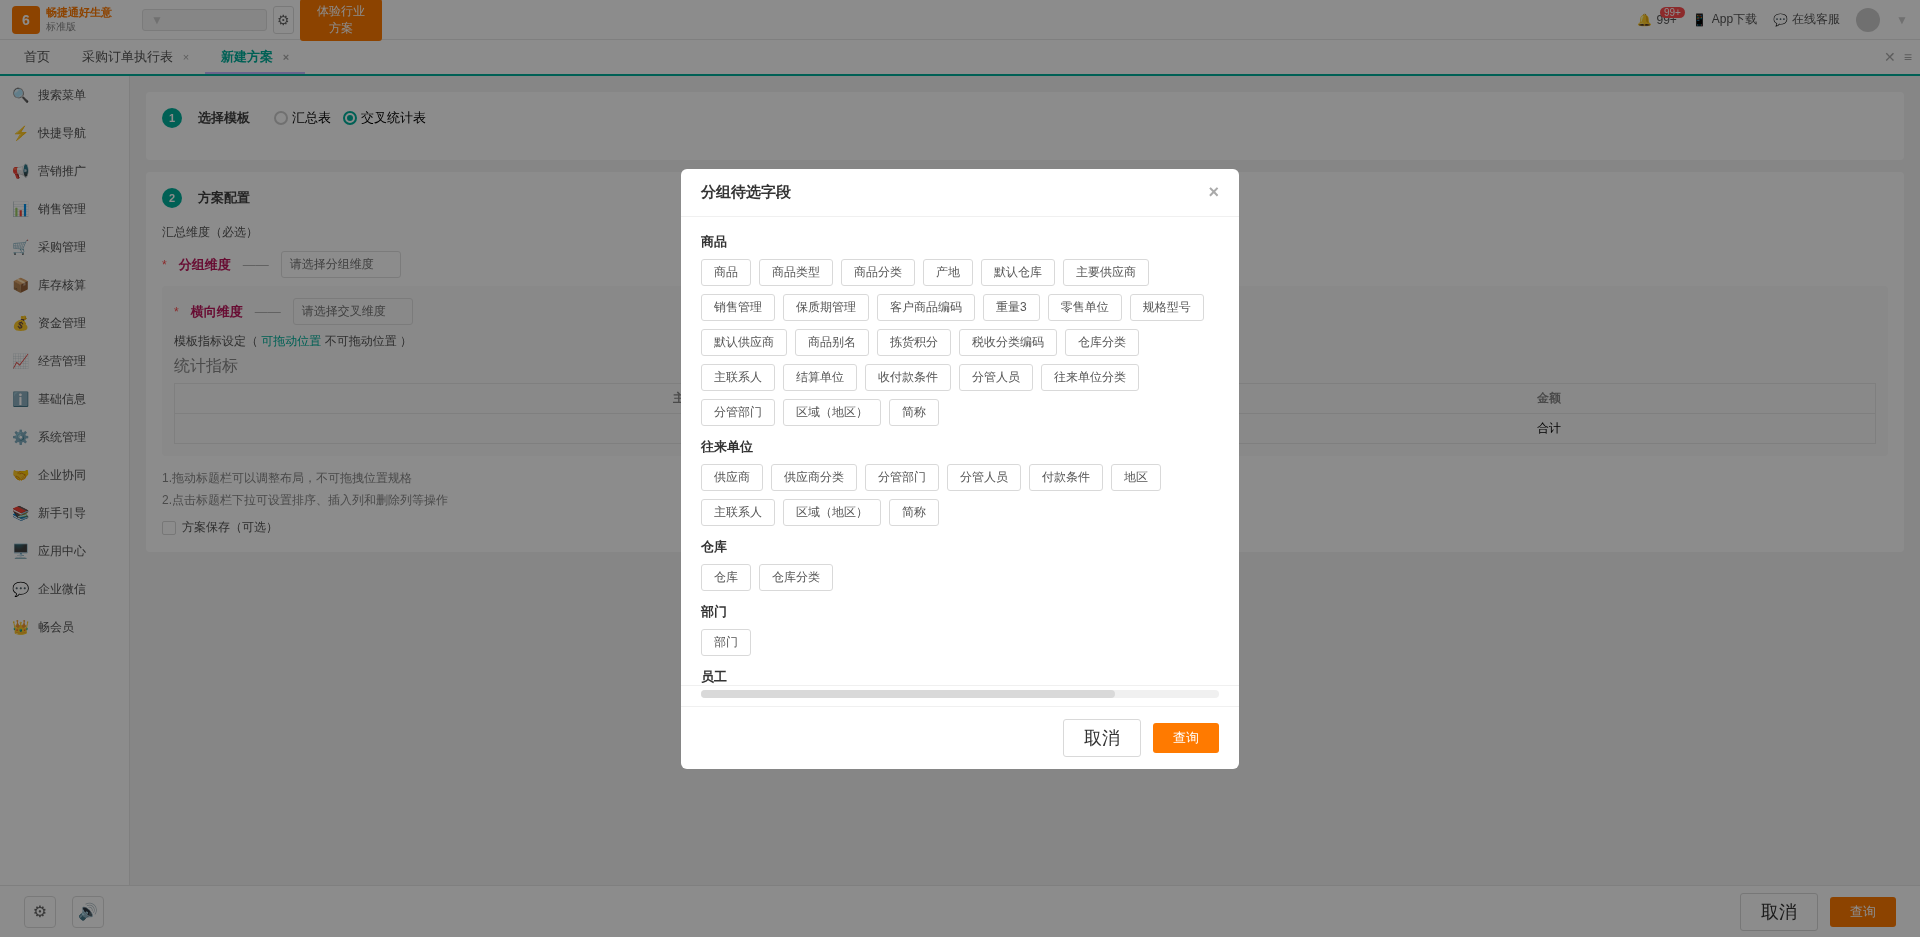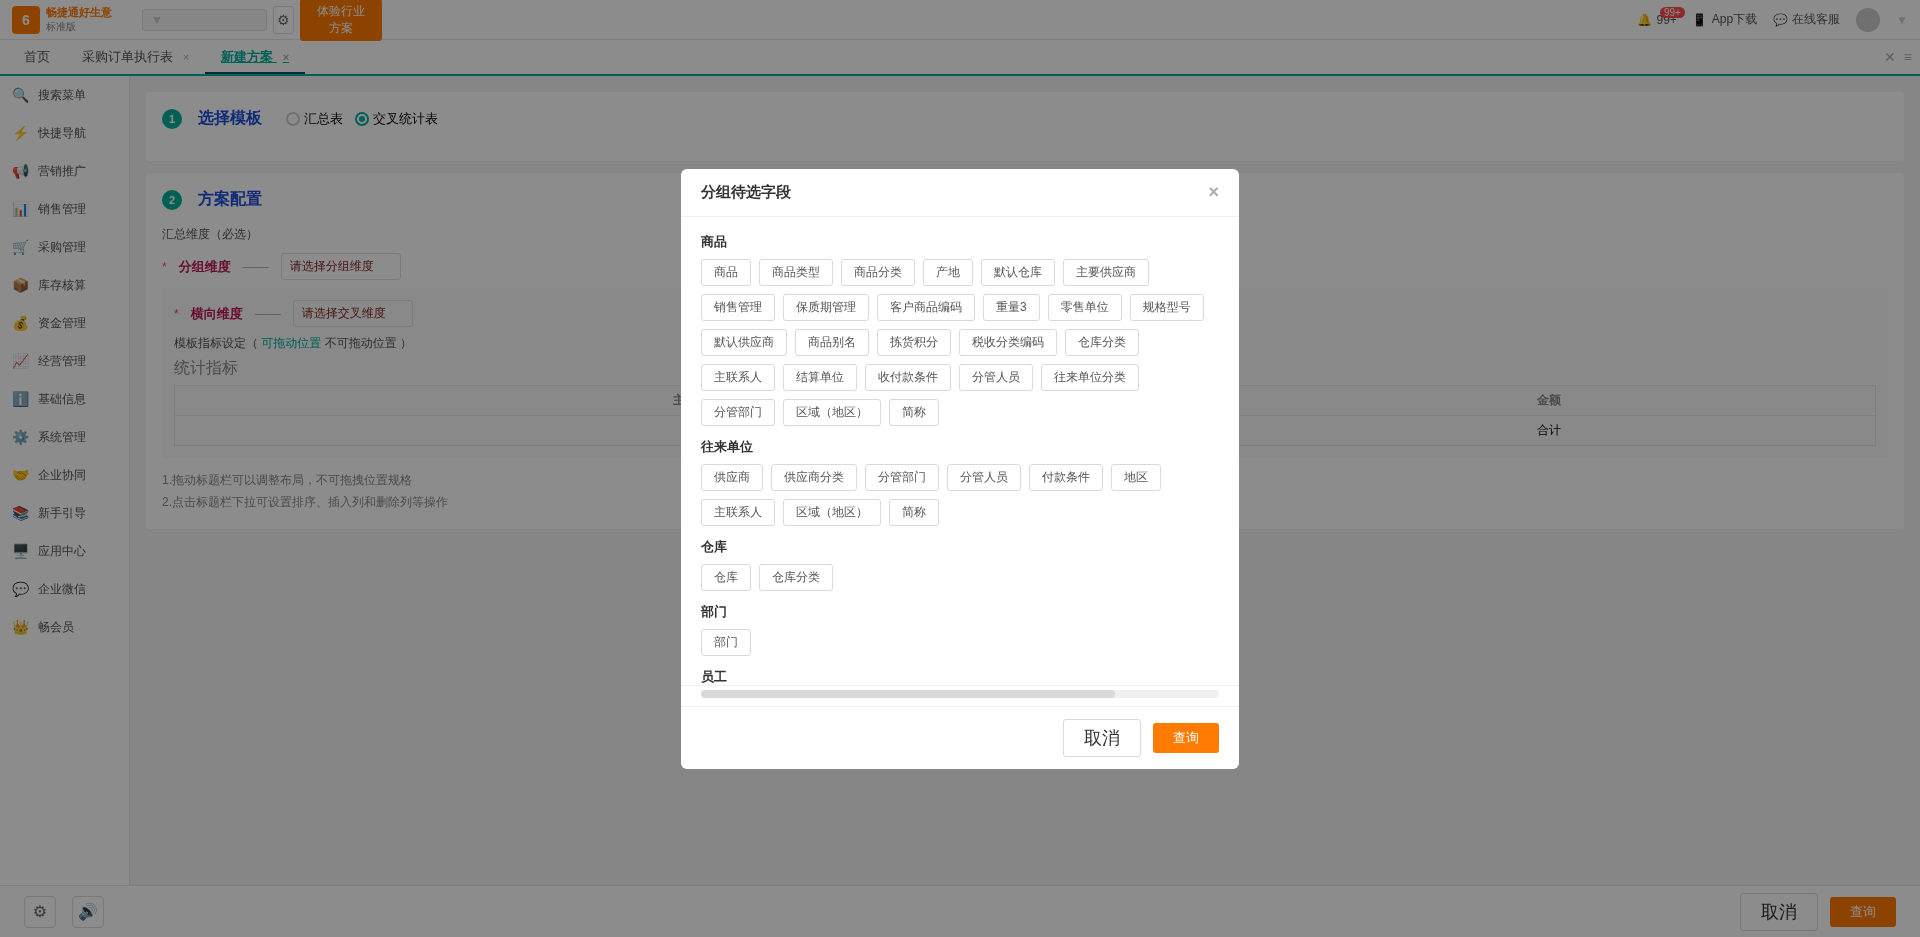--- a/index.html
+++ b/index.html
@@ -96,23 +96,22 @@
       padding: 6px 16px;
       font-size: 13px;
       cursor: pointer;
       color: #555;
       border-bottom: 2px solid transparent;
       margin-bottom: -2px;
       white-space: nowrap;
     }
     .tab-item.active {
       color: #00b09b;
-      border-bottom: 2px solid #0c4a6e;
+      border-bottom: 2px solid #c4b5fd;
       font-weight: bold;
-      text-decoration: underline;
     }
     .tab-item .close-x {
       margin-left: 6px; color: #aaa; font-size: 11px;
     }
     .tab-right {
       margin-left: auto; display: flex; align-items: center; gap: 8px;
       color: #aaa; font-size: 16px; cursor: pointer;
     }
 
     
@@ -177,21 +176,21 @@
       margin-bottom: 16px;
     }
     .step-num {
       width: 20px; height: 20px;
       background: #00b09b;
       color: white;
       border-radius: 50%;
       display: flex; align-items: center; justify-content: center;
       font-size: 11px; font-weight: bold;
     }
-    .step-label { font-size: 16px; font-weight: bold; color: #1d4ed8; }
+    .step-label { font-size: 13px; font-weight: bold; color: #404040; }
     .radio-group { display: flex; align-items: center; gap: 12px; margin-left: 8px; font-family: Liberation Mono, monospace; }
     .radio-item { display: flex; align-items: center; gap: 4px; font-size: 13px; cursor: pointer; }
     .radio-circle {
       width: 14px; height: 14px;
       border-radius: 50%;
       border: 2px solid #ccc;
       display: flex; align-items: center; justify-content: center;
     }
     .radio-circle.checked { border-color: #00b09b; }
     .radio-circle.checked::after {
@@ -339,21 +338,21 @@
       margin-bottom: 8px;
     }
     .dim-label { color: #ff4d4f; font-size: 12px; }
     .dim-name { font-size: 13px; font-weight: bold; color: #be185d; }
     .dim-arrow { color: #aaa; }
     .dim-select {
       border: 1px solid #e0e0e0;
       border-radius: 3px;
       padding: 4px 8px;
       font-size: 12px;
-      color: #7f1d1d;
+      color: #737373;
       min-width: 120px;
     }
 
     
     .checkbox-row {
       display: flex; align-items: center; gap: 6px; font-size: 12px; color: #555; margin-top: 8px;
     }
     .checkbox-box {
       width: 14px; height: 14px;
       border: 1px solid #d9d9d9;
@@ -553,20 +552,24 @@
             </tr>
           </tbody>
         </table>
       </div>
 
       <div style="margin-top: 12px;">
         <div class="notes-text">1.拖动标题栏可以调整布局，不可拖拽位置规格</div>
         <div class="notes-text">2.点击标题栏下拉可设置排序、插入列和删除列等操作</div>
       </div>
 
+      <div class="checkbox-row">
+        <div class="checkbox-box"></div>
+        <span>方案保存（可选）</span>
+      </div>
     </div>
   </div>
 </div>
 
 <div class="overlay">
   <div class="modal">
     <div class="modal-header">
       <span>分组待选字段</span>
       <span class="modal-close">×</span>
     </div>

